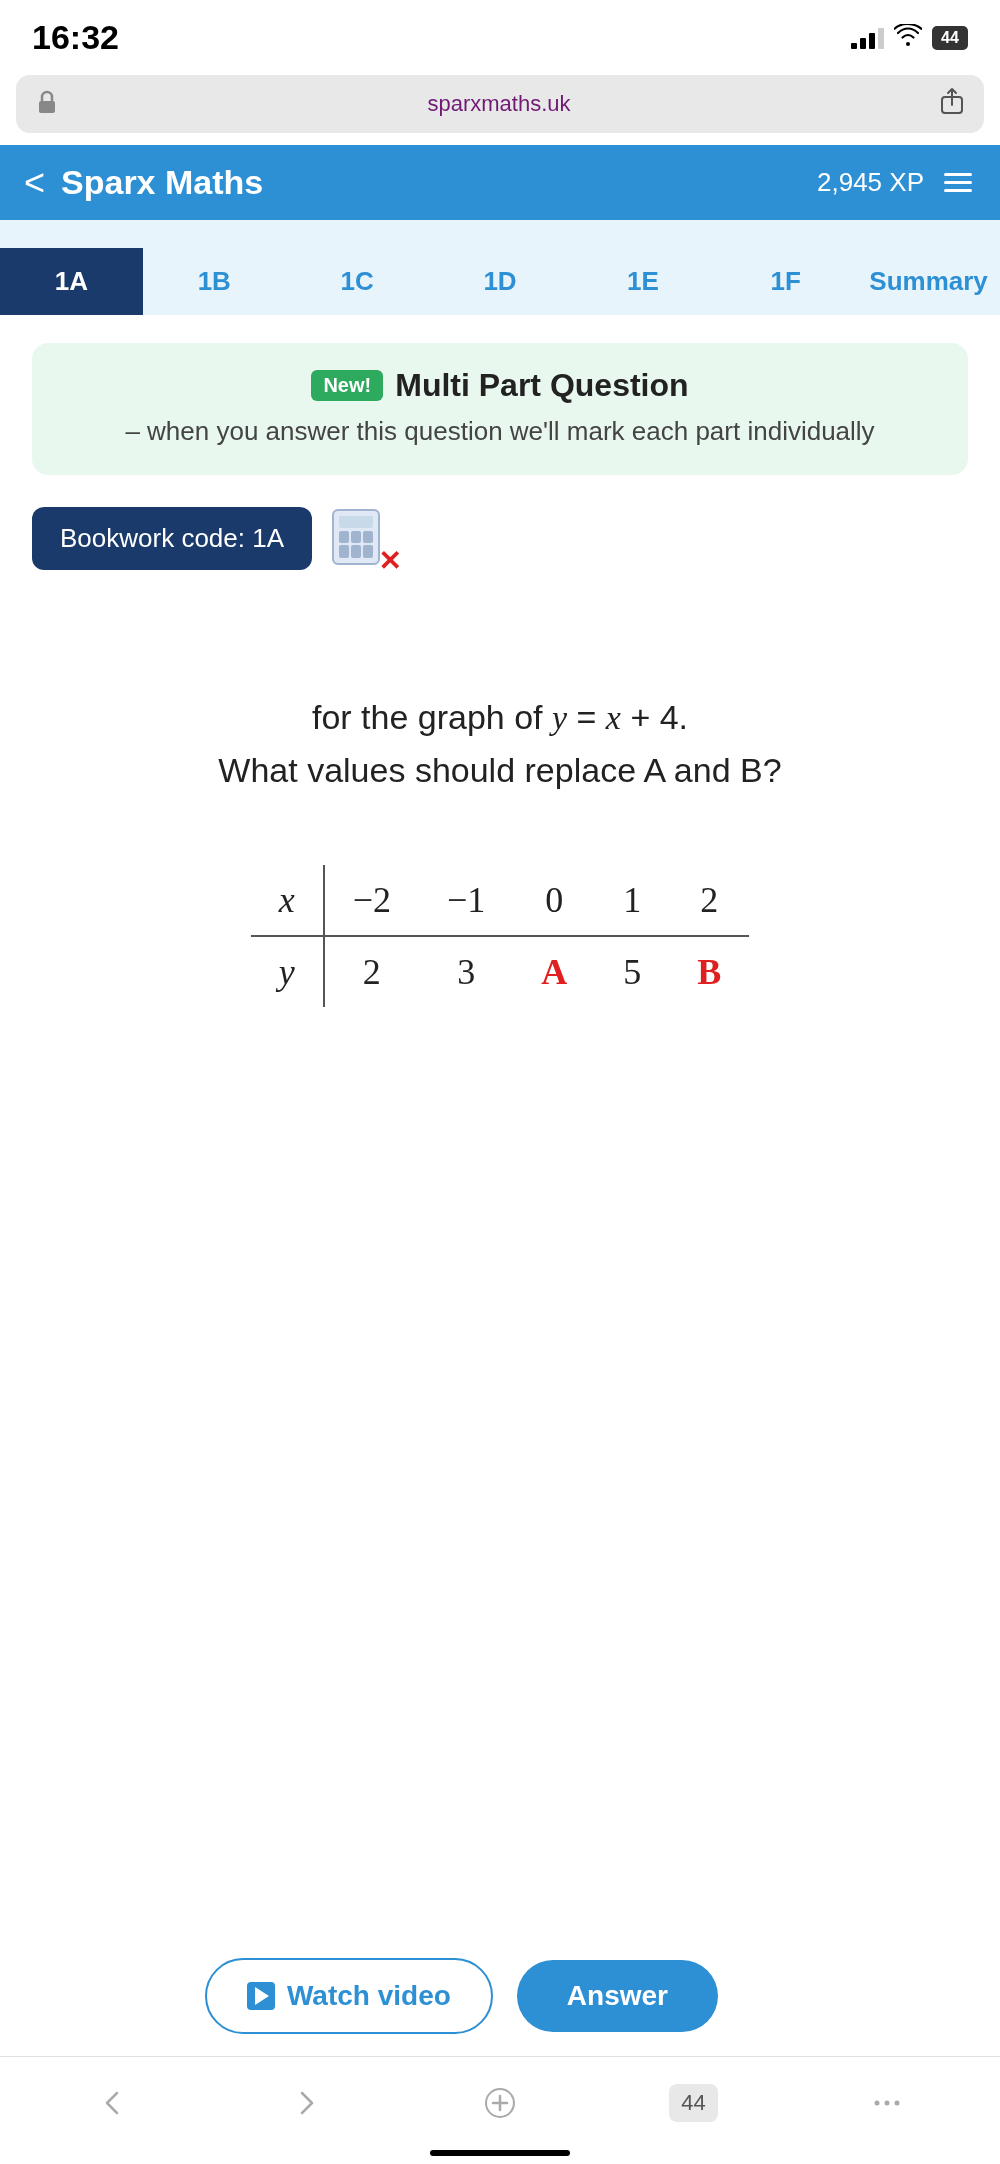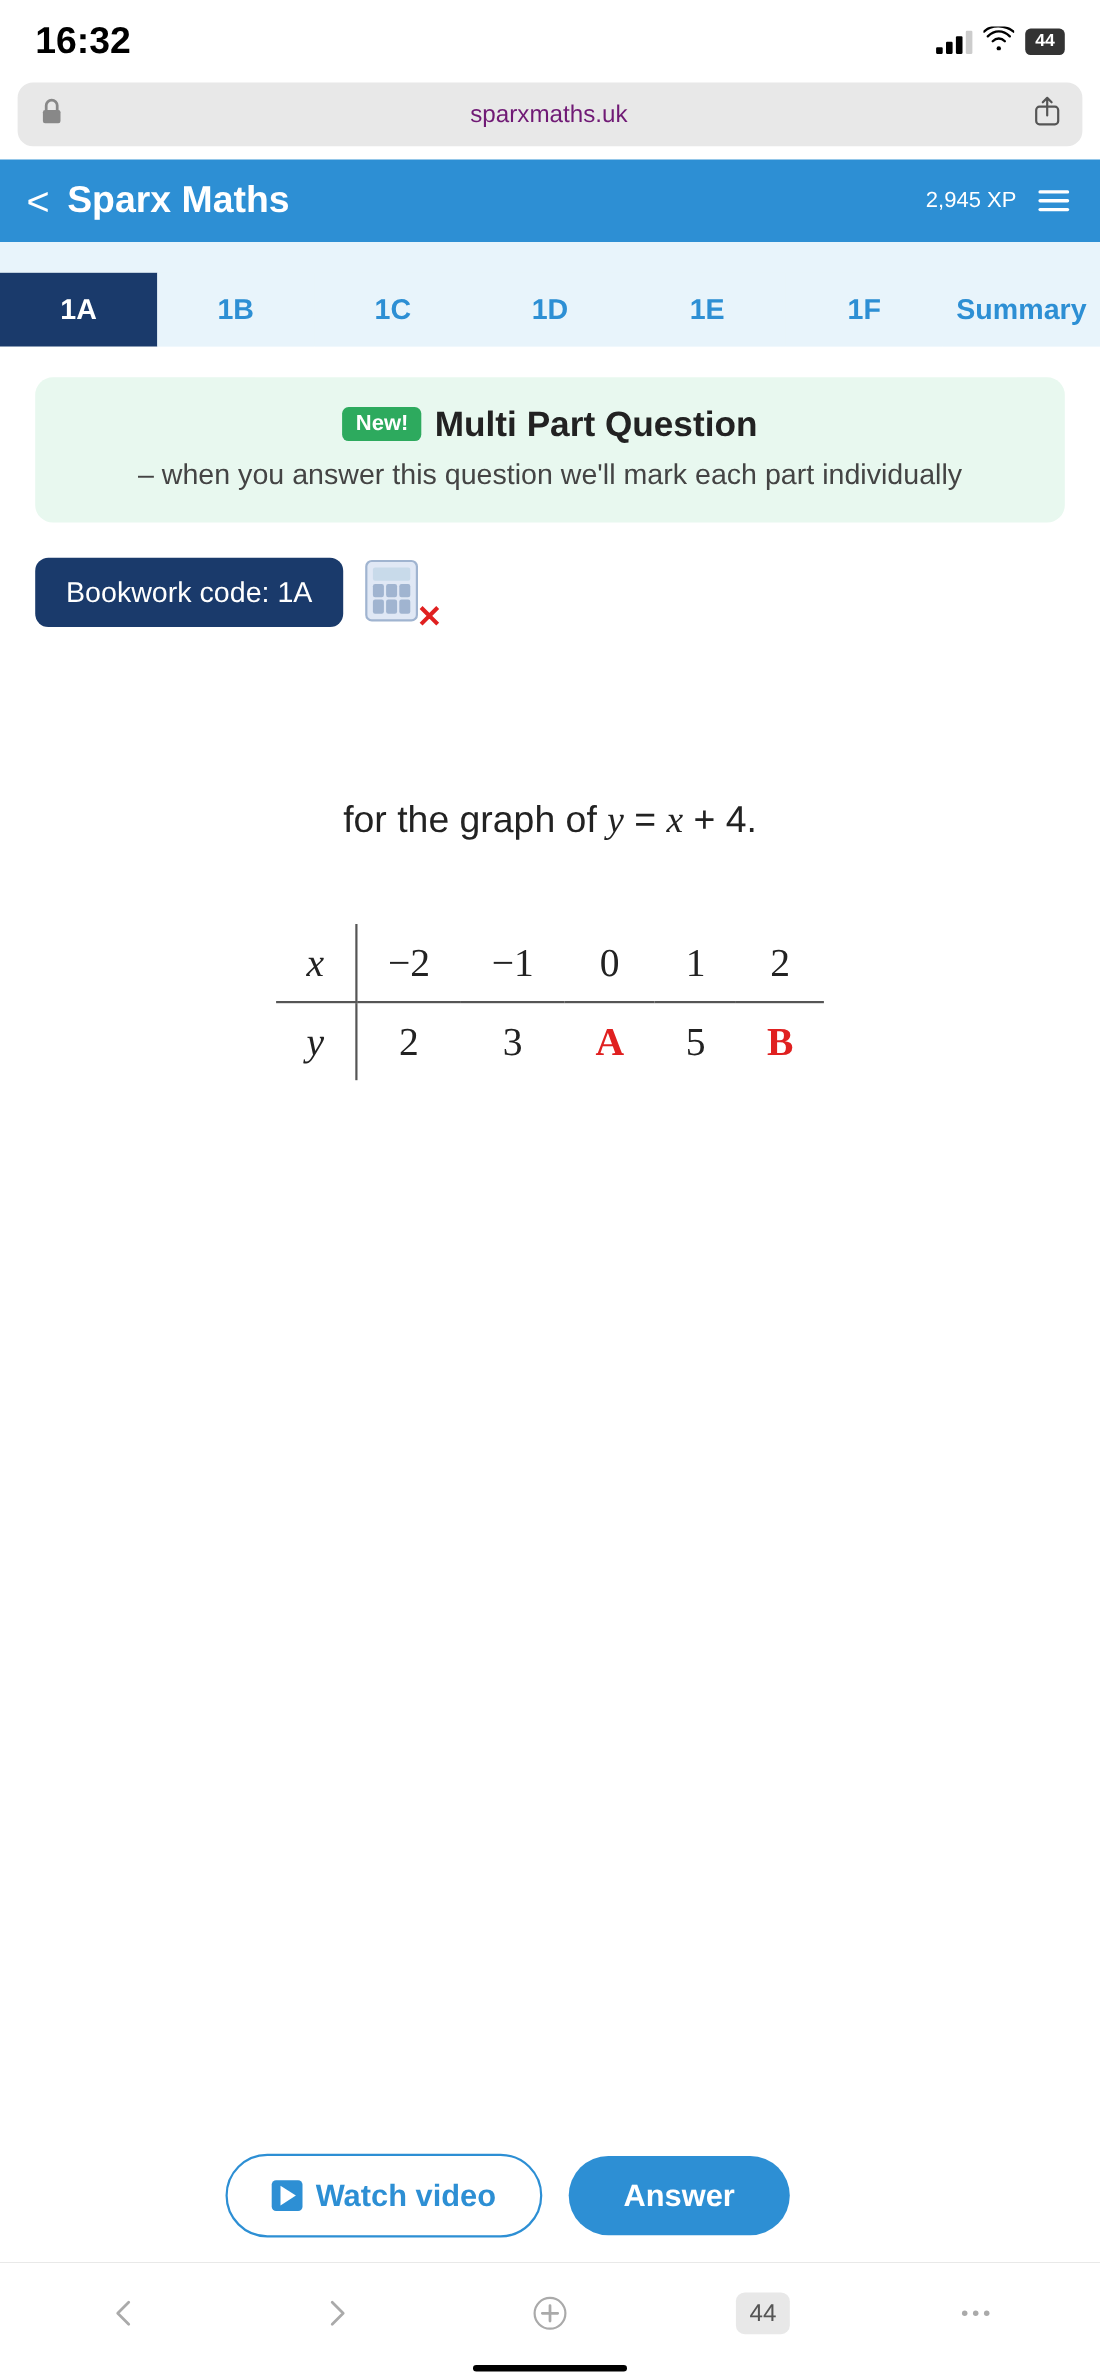--- a/index.html
+++ b/index.html
@@ -104,21 +104,21 @@
       cursor: pointer;
     }
     .nav-title {
       color: #fff;
       font-size: 34px;
       font-weight: 700;
       flex: 1;
     }
     .nav-xp {
       color: #fff;
-      font-size: 20px;
+      font-size: 26px;
       font-weight: 500;
     }
     .nav-menu {
       color: #fff;
       font-size: 30px;
       display: flex;
       flex-direction: column;
       gap: 5px;
       cursor: pointer;
       padding: 4px;
@@ -195,21 +195,21 @@
       font-size: 26px;
       color: #444;
       line-height: 1.5;
     }
 
     
     .bookwork-row {
       display: flex;
       align-items: center;
       gap: 20px;
-      margin-bottom: 76px;
+      margin-bottom: 48px;
     }
     .bookwork-badge {
       background: #1a3a6b;
       color: #fff;
       font-size: 26px;
       font-weight: 500;
       padding: 16px 28px;
       border-radius: 12px;
     }
     .calculator-icon {
@@ -504,20 +504,21 @@
         </div>
       </div>
       <span class="cross-icon">✕</span>
     </div>
   </div>
 
   <div class="question-area">
     <div class="question-text">
       <br>
       for the graph of <span class="math-italic">y</span> = <span class="math-italic">x</span> + 4.<br>
+      <span>What values should replace A and B?</span>
     </div>
   </div>
 
   <div class="math-table-wrapper">
     <table class="math-table">
       <tbody>
           <tr>
         <td class="row-header border-right"><em>x</em></td>
         <td>−2</td>
         <td>−1</td>

